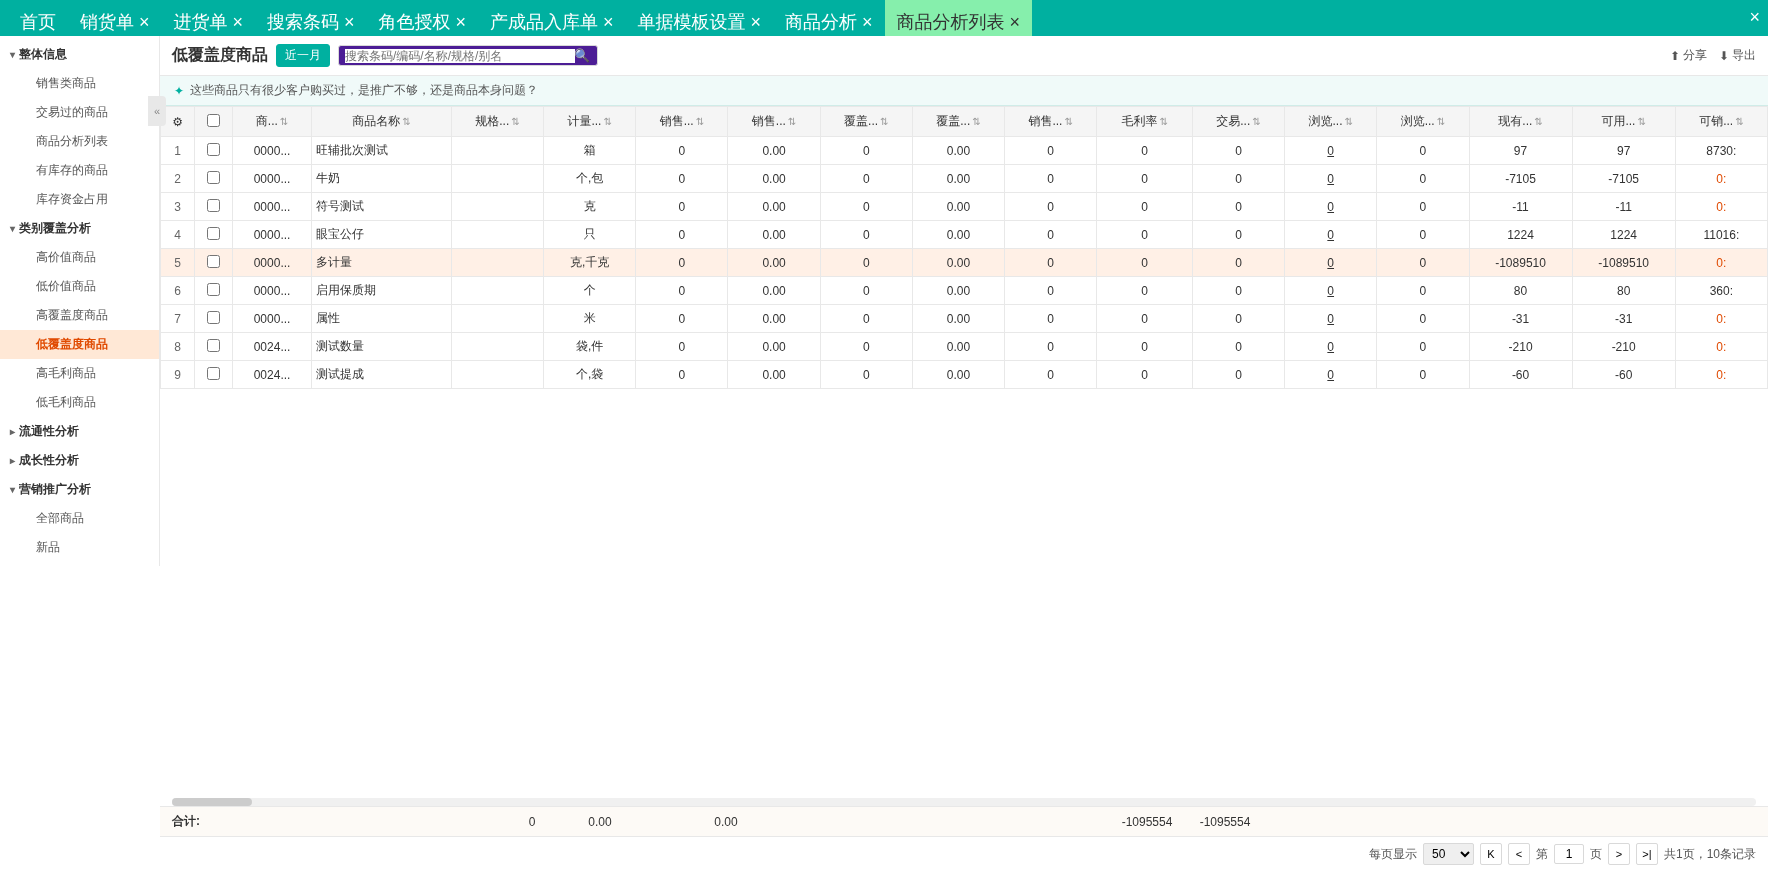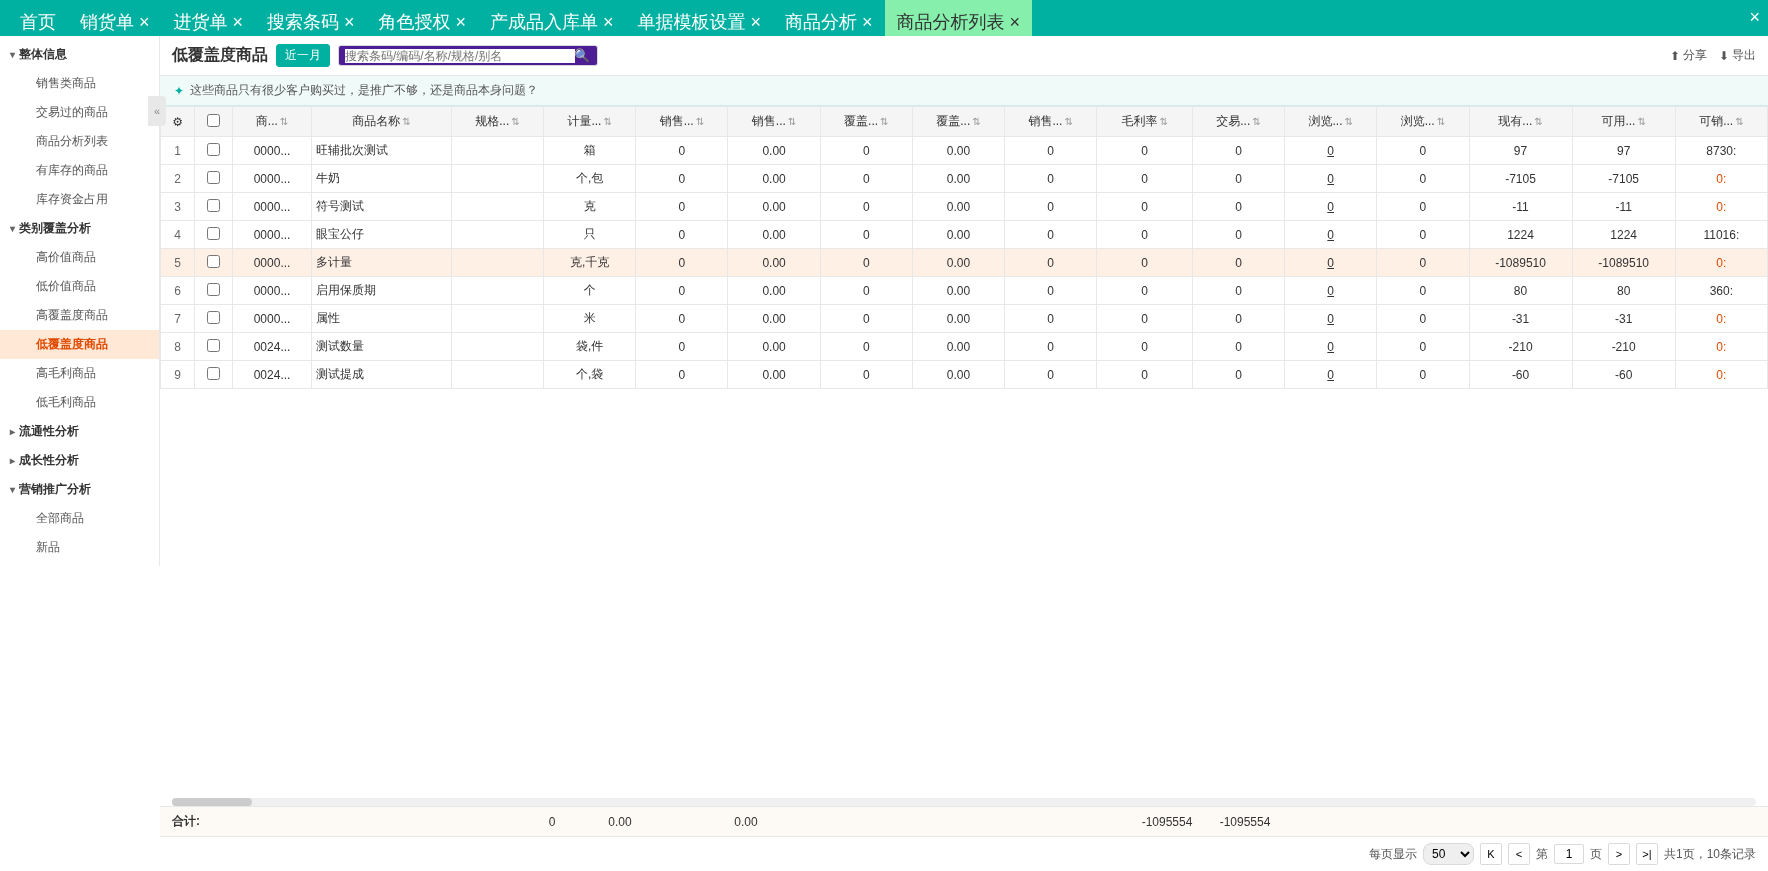--- a/index.html
+++ b/index.html
@@ -217,41 +217,40 @@
 
     
     .table-footer {
       border-top: 1px solid #e8e8e8;
       padding: 6px 12px;
       display: flex;
       align-items: center;
       background: #fdfaf6;
       font-size: 12px;
       color: #333;
-      gap: 20px;
     }
     .footer-total-label { font-weight: bold; }
 
     
     .pagination-bar {
       border-top: 1px solid #e8e8e8;
       padding: 6px 12px;
       display: flex;
       align-items: center;
       justify-content: flex-end;
       gap: 6px;
       background: #fff;
       font-size: 12px;
       color: #555;
     }
     .pagination-bar select {
       border: 1px solid #d9d9d9;
       padding: 2px 4px;
       font-size: 12px;
-      border-radius: 8px;
+      border-radius: 2px;
     }
     .page-btn {
       width: 22px;
       height: 22px;
       border: 1px solid #d9d9d9;
       background: #fff;
       cursor: pointer;
       display: flex;
       align-items: center;
       justify-content: center;

